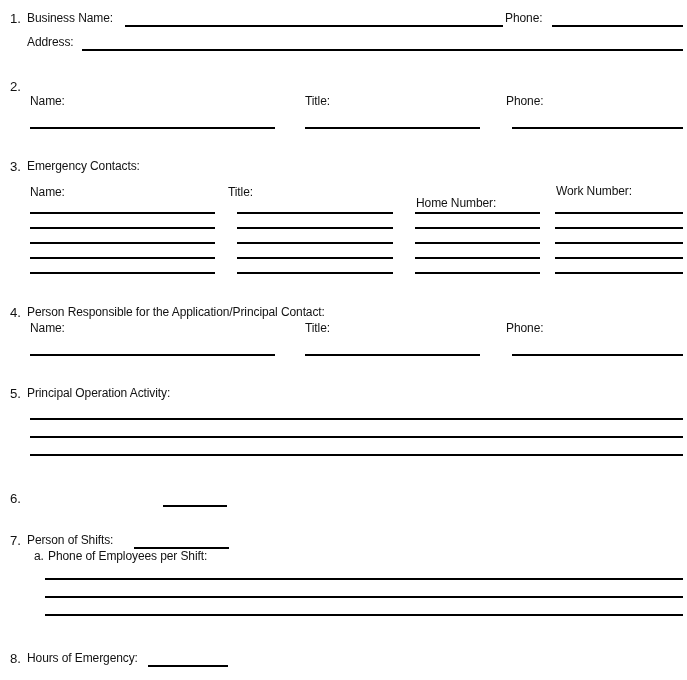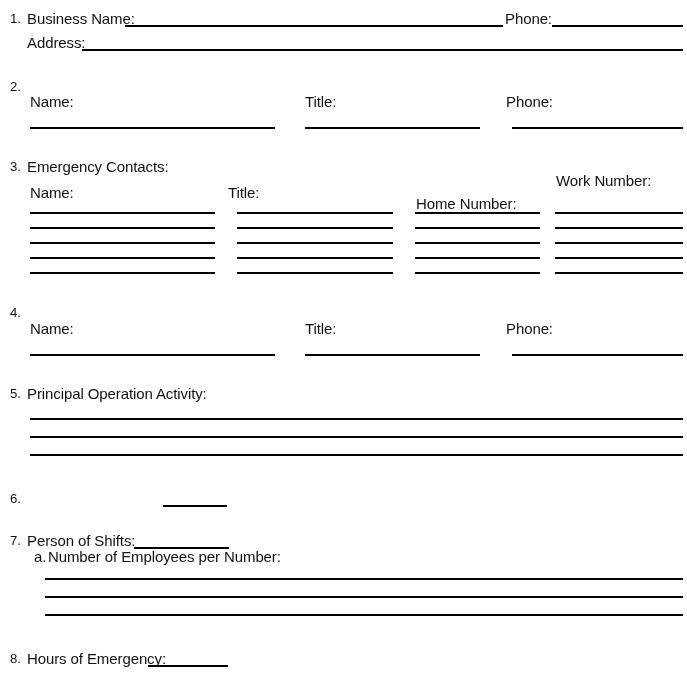--- a/index.html
+++ b/index.html
@@ -16,21 +16,21 @@
     width: 687px;
     height: 680px;
     background: #ffffff;
     overflow: hidden;
   }
 
   
   .t {
     position: absolute;
     white-space: nowrap;
-    font-size: 15px;
+    font-size: 12px;
     line-height: 15px;
     letter-spacing: -0.1px;
     color: #121212;
   }
   .num {
     position: absolute;
     white-space: nowrap;
     font-size: 13.2px;
     line-height: 15px;
     color: #121212;
@@ -72,21 +72,21 @@
   <div class="rule" style="left:30px; top:127px; width:245px;"></div>
   <div class="rule" style="left:305px; top:127px; width:175px;"></div>
   <div class="rule" style="left:512px; top:127px; width:171px;"></div>
 
   <span class="num" style="left:10px; top:159px;">3.</span>
   <span class="t" style="left:27px; top:159px;">Emergency Contacts:</span>
 
   <span class="t" style="left:30px; top:185px;">Name:</span>
   <span class="t" style="left:228px; top:185px;">Title:</span>
   <span class="t" style="left:416px; top:196px;">Home Number:</span>
-  <span class="t" style="left:556px; top:173px;">Work Number:</span>
+  <span class="t" style="left:556px; top:184px;">Work Number:</span>
 
   <div class="rule" style="left:30px;  top:212px; width:185px;"></div>
   <div class="rule" style="left:237px; top:212px; width:156px;"></div>
   <div class="rule" style="left:415px; top:212px; width:125px;"></div>
   <div class="rule" style="left:555px; top:212px; width:128px;"></div>
 
   <div class="rule" style="left:30px;  top:227px; width:185px;"></div>
   <div class="rule" style="left:237px; top:227px; width:156px;"></div>
   <div class="rule" style="left:415px; top:227px; width:125px;"></div>
   <div class="rule" style="left:555px; top:227px; width:128px;"></div>
@@ -100,20 +100,21 @@
   <div class="rule" style="left:237px; top:257px; width:156px;"></div>
   <div class="rule" style="left:415px; top:257px; width:125px;"></div>
   <div class="rule" style="left:555px; top:257px; width:128px;"></div>
 
   <div class="rule" style="left:30px;  top:272px; width:185px;"></div>
   <div class="rule" style="left:237px; top:272px; width:156px;"></div>
   <div class="rule" style="left:415px; top:272px; width:125px;"></div>
   <div class="rule" style="left:555px; top:272px; width:128px;"></div>
 
   <span class="num" style="left:10px; top:305px;">4.</span>
+  <span class="t" style="left:27px; top:305px;">Person Responsible for the Application/Principal Contact:</span>
 
   <span class="t" style="left:30px; top:321px;">Name:</span>
   <span class="t" style="left:305px; top:321px;">Title:</span>
   <span class="t" style="left:506px; top:321px;">Phone:</span>
 
   <div class="rule" style="left:30px; top:354px; width:245px;"></div>
   <div class="rule" style="left:305px; top:354px; width:175px;"></div>
   <div class="rule" style="left:512px; top:354px; width:171px;"></div>
 
   <span class="num" style="left:10px; top:386px;">5.</span>
@@ -124,21 +125,21 @@
   <div class="rule" style="left:30px; top:454px; width:653px;"></div>
 
   <span class="num" style="left:10px; top:491px;">6.</span>
   <div class="blank" style="left:163px; top:505px; width:64px;"></div>
 
   <span class="num" style="left:10px; top:533px;">7.</span>
   <span class="t" style="left:27px; top:533px;">Person of Shifts:</span>
   <div class="blank" style="left:134px; top:547px; width:95px;"></div>
 
   <span class="t" style="left:34px; top:549px;">a.</span>
-  <span class="t" style="left:48px; top:549px;">Number of Employees per Number:</span>
+  <span class="t" style="left:48px; top:549px;">Phone of Employees per Shift:</span>
 
   <div class="rule" style="left:45px; top:578px; width:638px;"></div>
   <div class="rule" style="left:45px; top:596px; width:638px;"></div>
   <div class="rule" style="left:45px; top:614px; width:638px;"></div>
 
   <span class="num" style="left:10px; top:651px;">8.</span>
   <span class="t" style="left:27px; top:651px;">Hours of Emergency:</span>
   <div class="blank" style="left:148px; top:665px; width:80px;"></div>
 
 </div>

